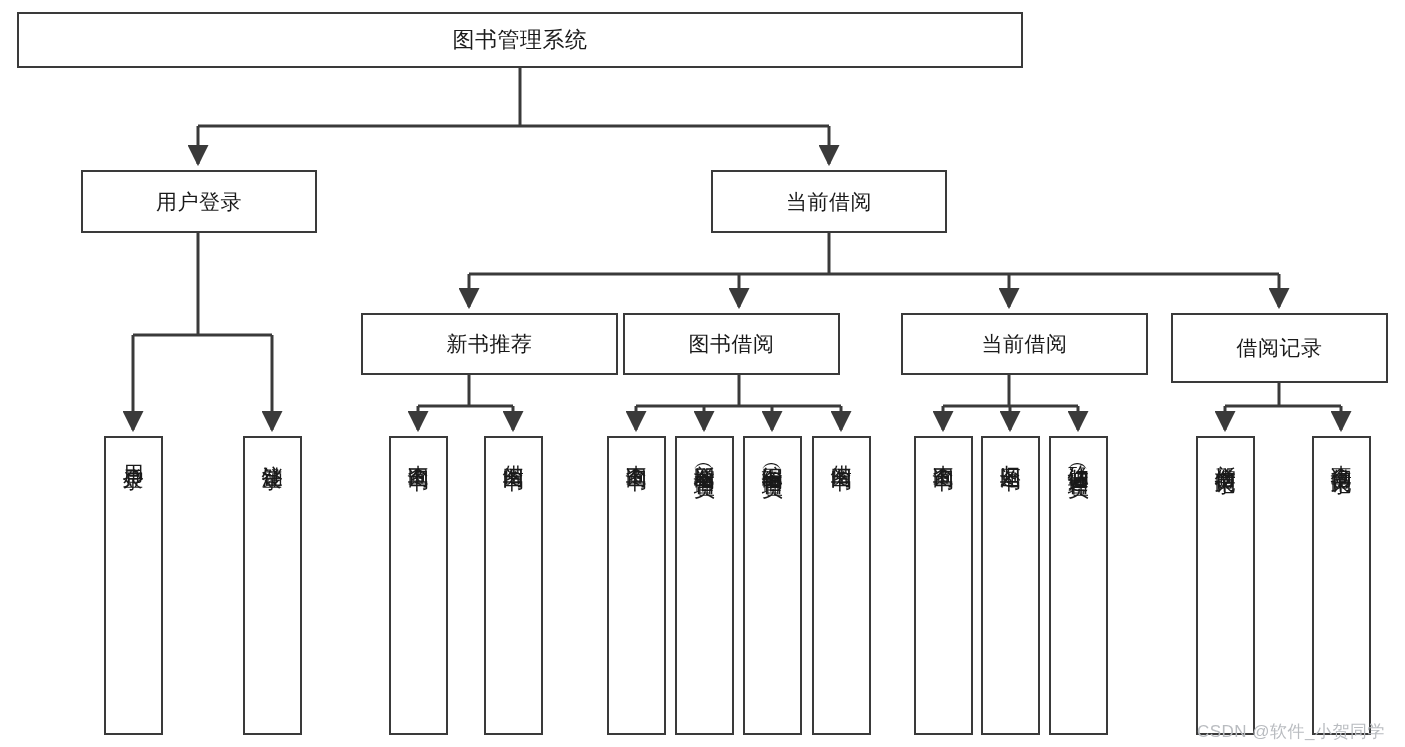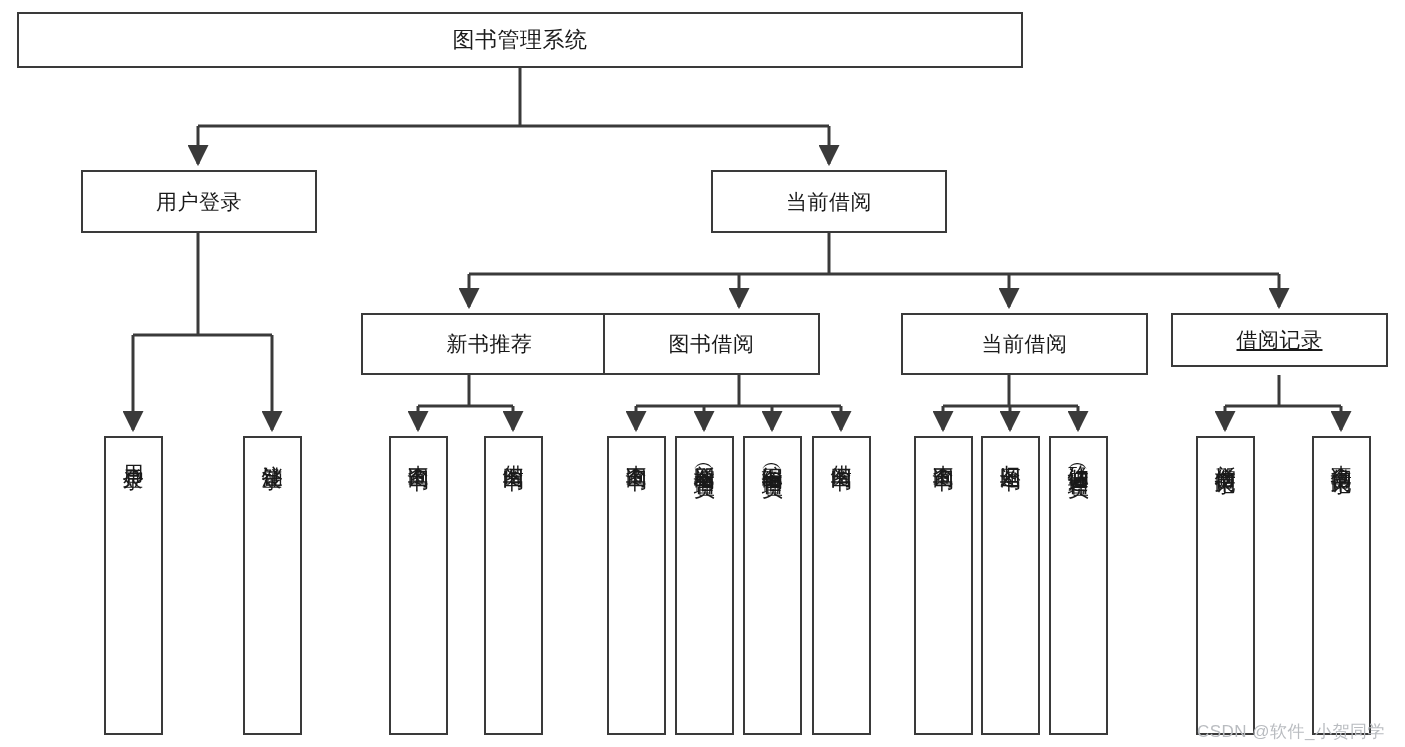--- a/index.html
+++ b/index.html
@@ -138,27 +138,27 @@
   <div class="node h" style="left:81px; top:170px; width:236px; height:63px;">
     <span class="label">用户登录</span>
   </div>
   <div class="node h" style="left:711px; top:170px; width:236px; height:63px;">
     <span class="label">当前借阅</span>
   </div>
 
   <div class="node h" style="left:361px; top:313px; width:257px; height:62px;">
     <span class="label">新书推荐</span>
   </div>
-  <div class="node h" style="left:603px; top:313px; width:217px; height:62px;">
+  <div class="node h" style="left:623px; top:313px; width:217px; height:62px;">
     <span class="label">图书借阅</span>
   </div>
   <div class="node h" style="left:901px; top:313px; width:247px; height:62px;">
     <span class="label">当前借阅</span>
   </div>
-  <div class="node h" style="left:1171px; top:313px; width:217px; height:54px;text-decoration:underline;">
+  <div class="node h" style="left:1171px; top:313px; width:217px; height:70px;">
     <span class="label">借阅记录</span>
   </div>
 
   <div class="node v" style="left:104px; top:436px; width:59px; height:299px;">
     <span class="label">用户登录</span>
   </div>
   <div class="node v" style="left:243px; top:436px; width:59px; height:299px;">
     <span class="label">注销登录</span>
   </div>
 

